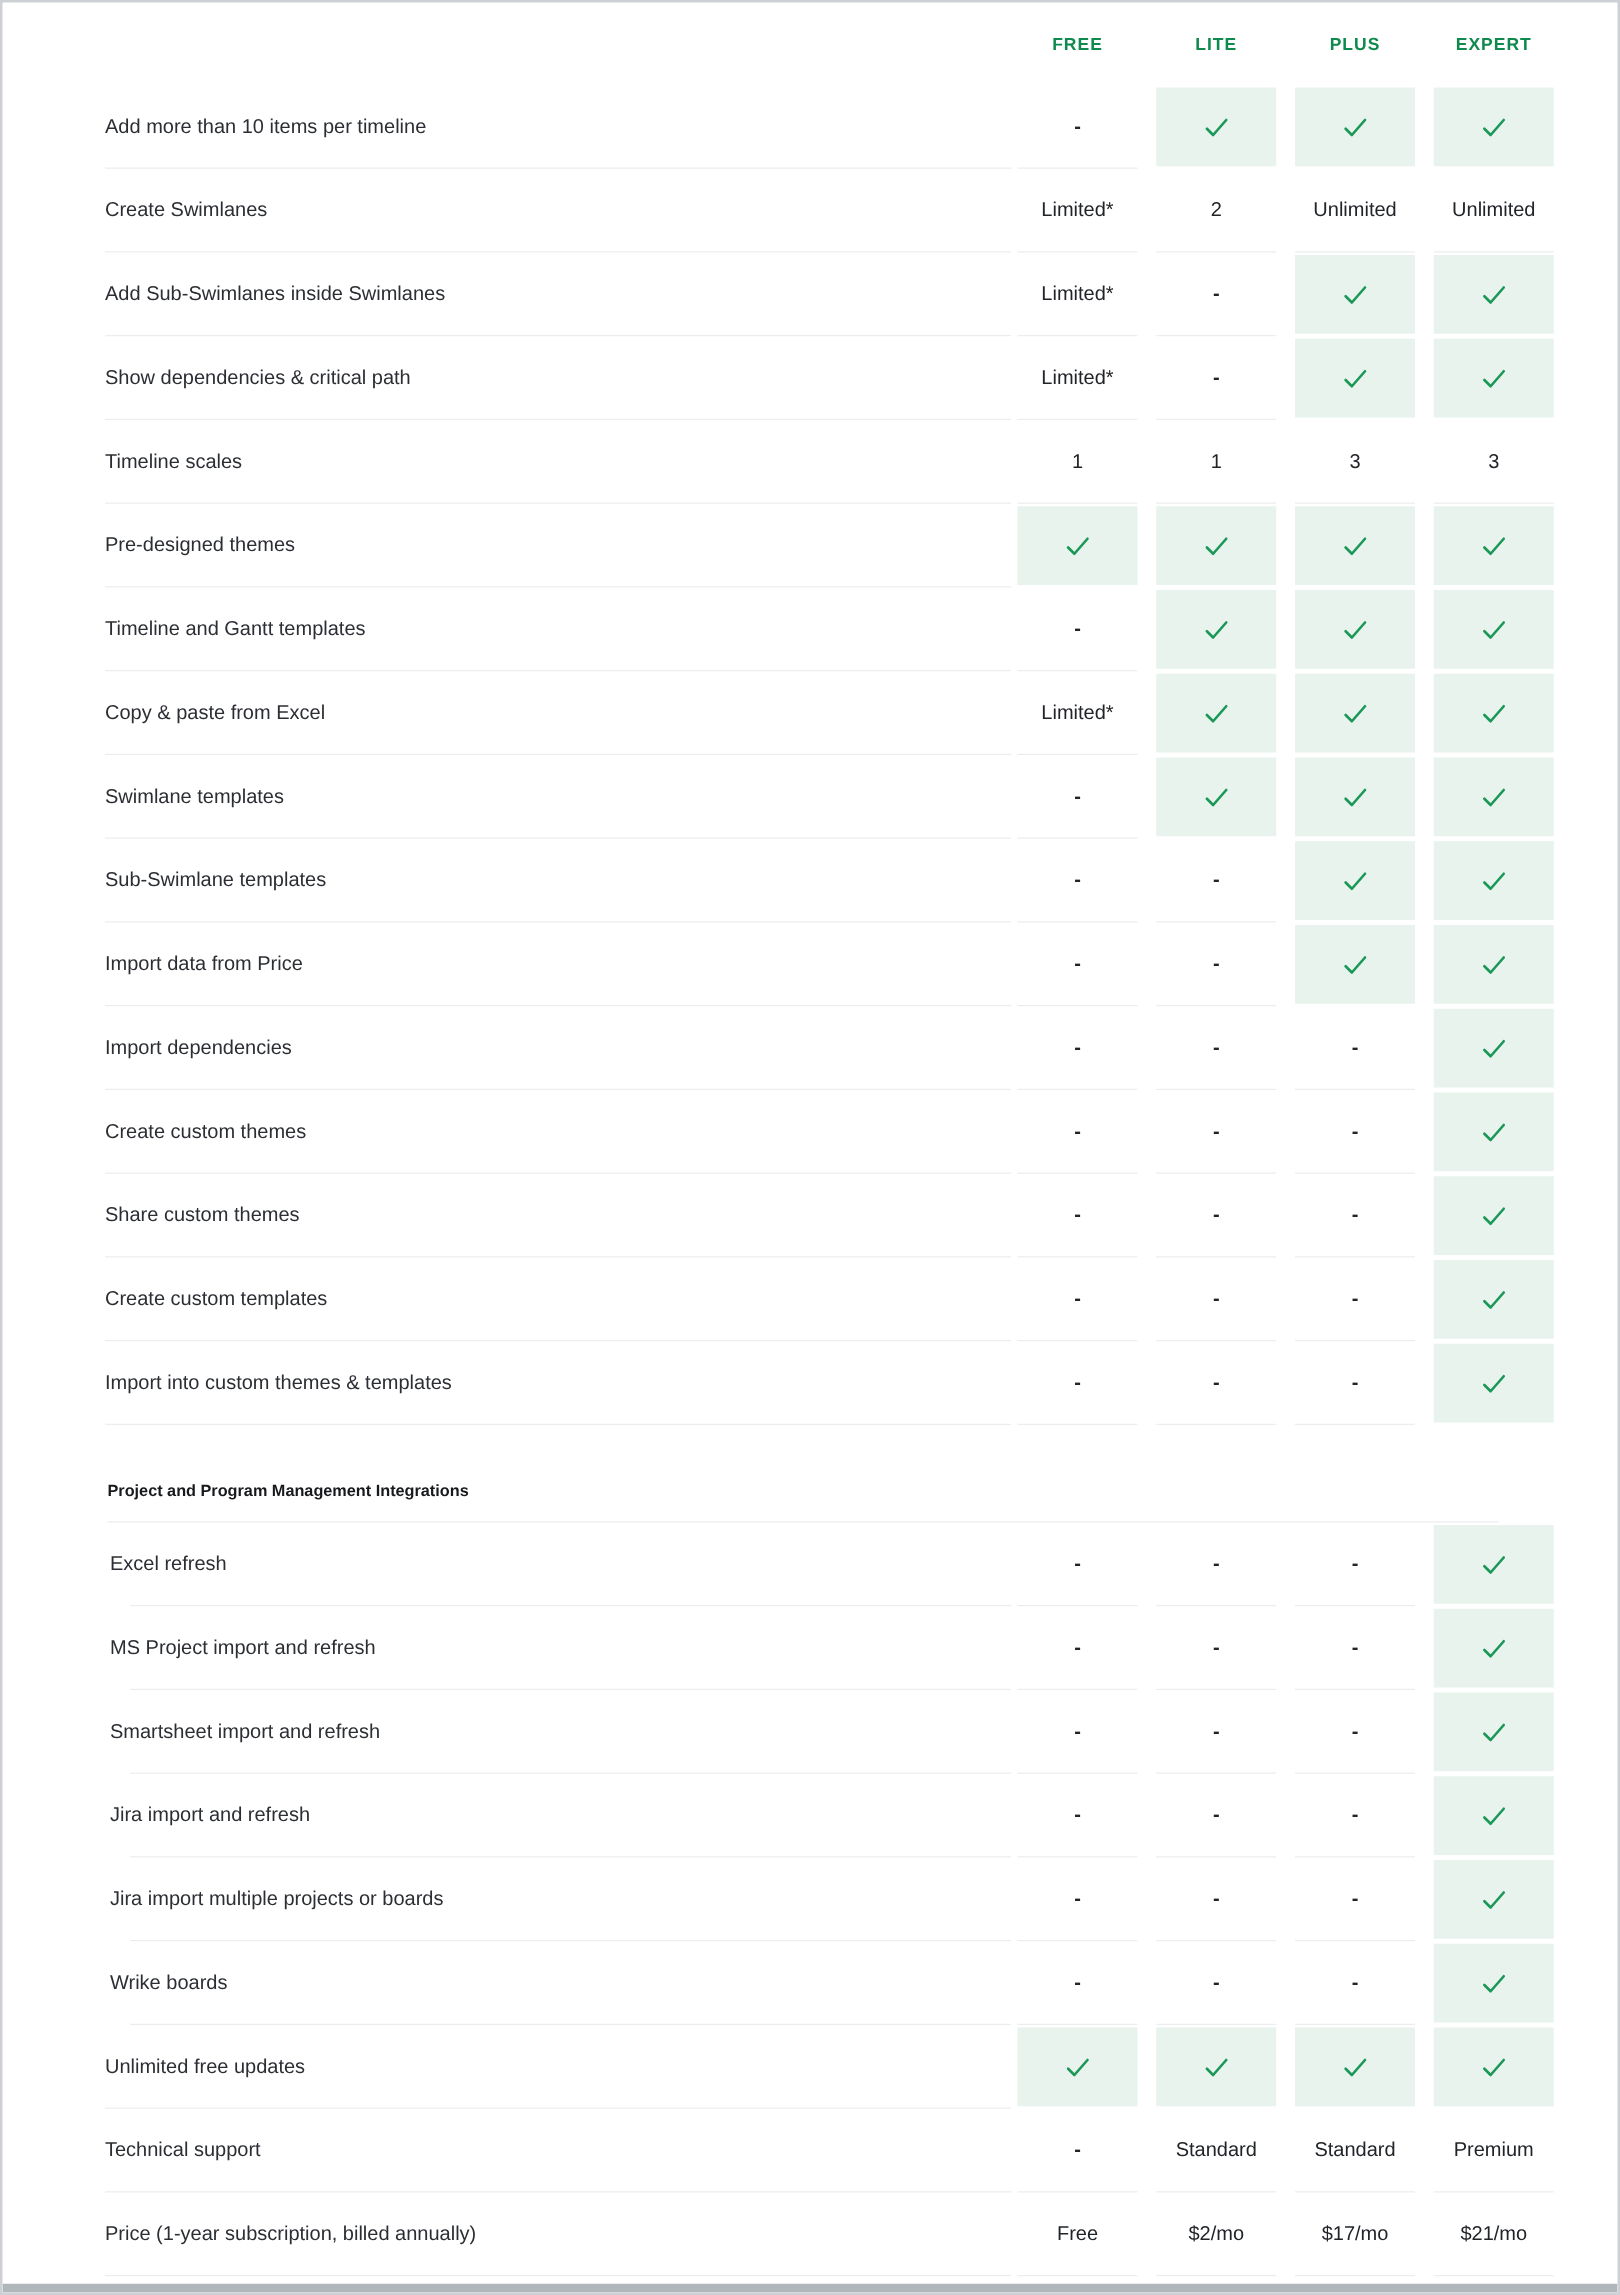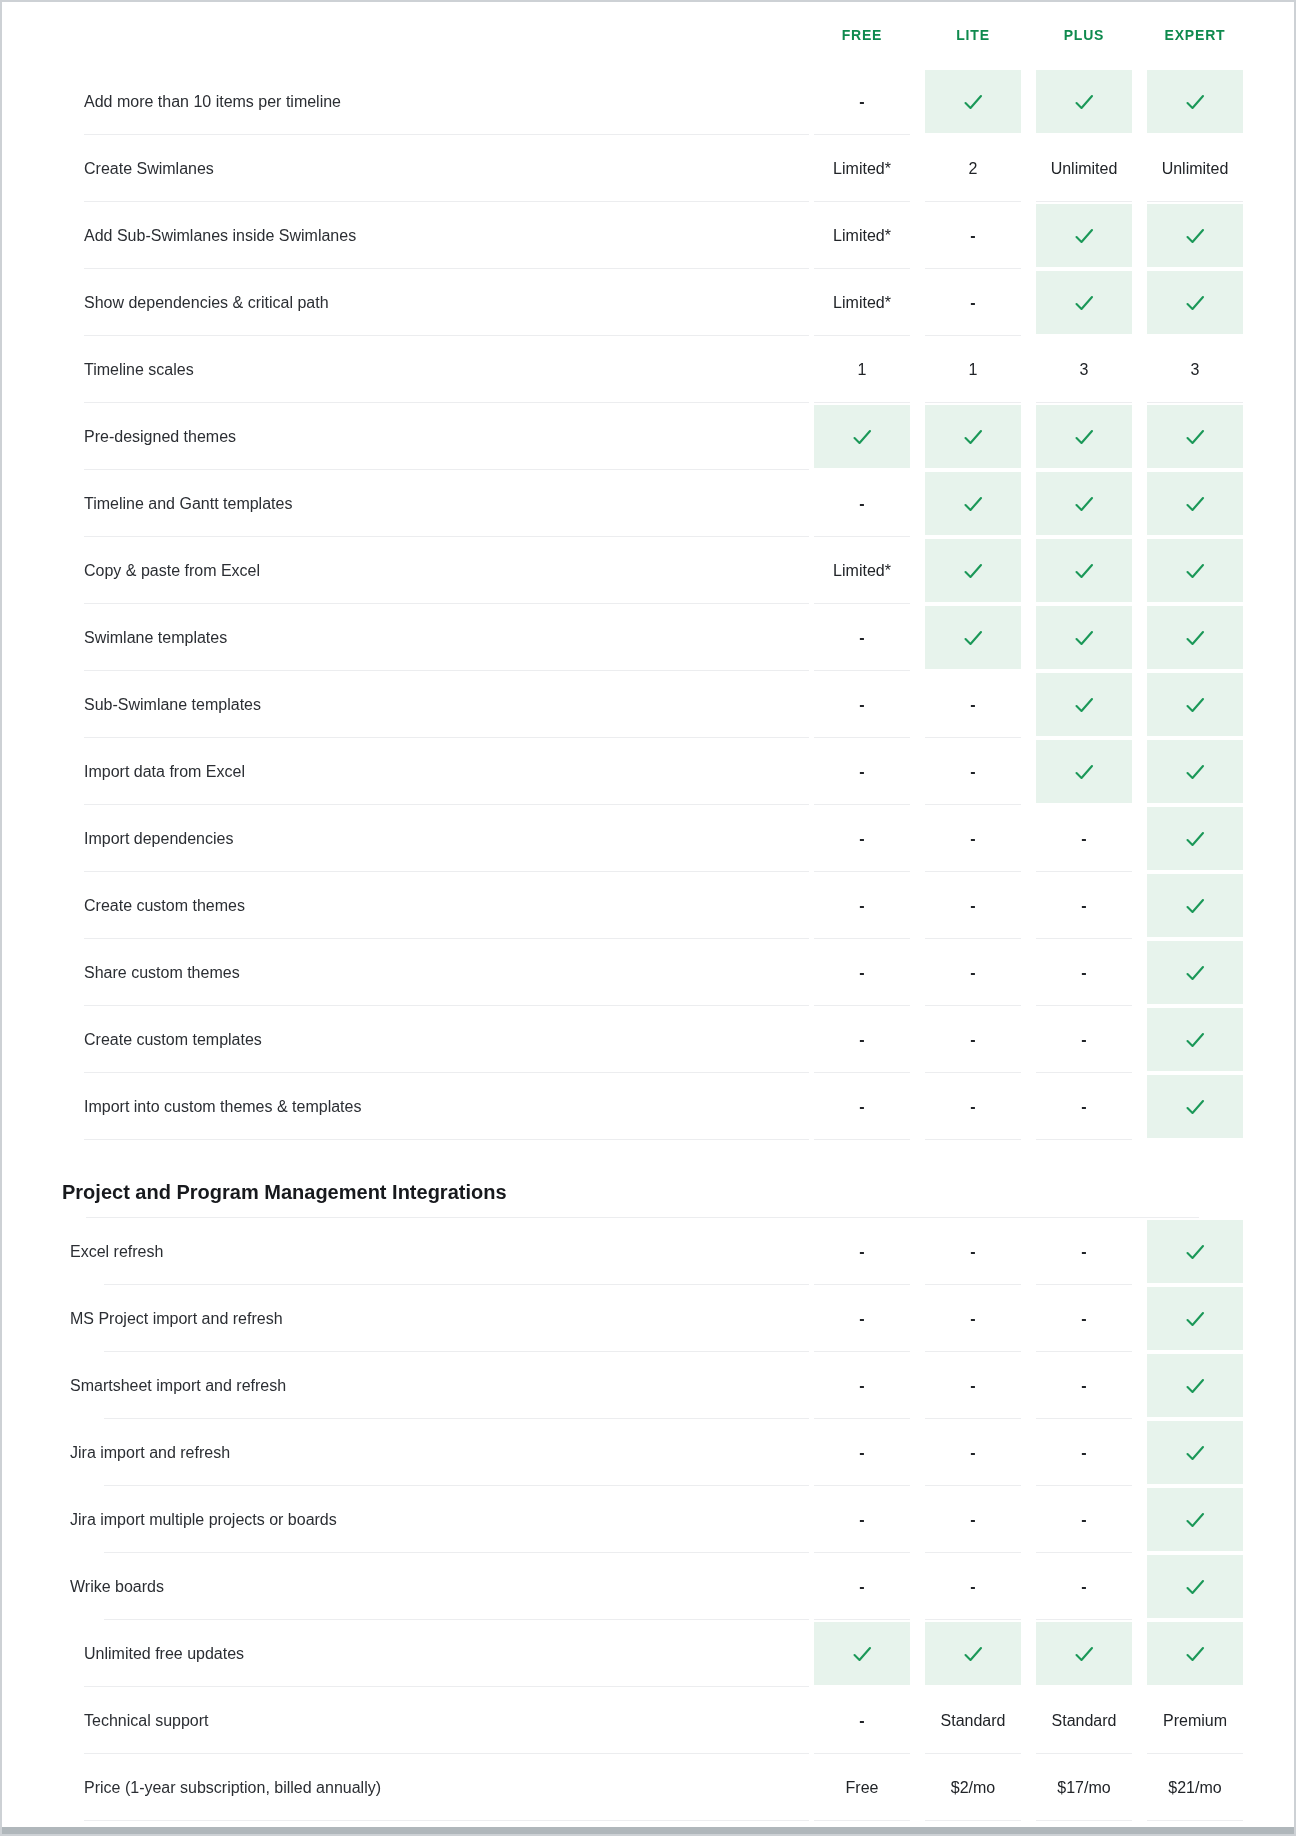--- a/index.html
+++ b/index.html
@@ -36,26 +36,26 @@
   .label{
     flex:1;display:flex;align-items:center;
     padding-left:82px;
     font-size:16px;color:var(--labeltxt);
     position:relative;
   }
   .label::after{
     content:"";position:absolute;left:82px;right:-10px;bottom:0;height:1px;
     background:var(--divider);
   }
-  .row.sub .label{padding-left:68px;}
+  .row.sub .label{padding-left:86px;}
   .row.sub .label::after{left:102px;}
   .row.section{height:78px;}
   .row.section .label{
-    font-weight:bold;font-size:20px;color:var(--sectiontxt);
-    padding-left:60px;padding-top:26px;
+    font-weight:bold;font-size:13px;color:var(--sectiontxt);
+    padding-left:84px;padding-top:26px;
   }
   .row.section .label::after{left:84px;right:95px;}
   .cell{
     width:96px;margin-left:15px;flex:0 0 96px;
     display:flex;align-items:center;justify-content:center;
     font-size:16px;color:var(--valuetxt);
     position:relative;
   }
   .cell.text::after{
     content:"";position:absolute;left:0;right:0;bottom:0;height:1px;
@@ -293,21 +293,21 @@
         <div class="cell hl">
           <div class="blk">
             <svg width="26" height="26" viewBox="0 0 26 26">
               <path d="M5.5 14 L10.5 19 L21 7" fill="none" stroke="currentColor" stroke-width="2.1" stroke-linecap="round" stroke-linejoin="round"></path>
             </svg>
           </div>
         </div>
         <div class="rpad"></div>
       </div>
       <div class="row">
-        <div class="label">Import data from Excel</div>
+        <div class="label">Import data from Price</div>
         <div class="cell text dash">-</div>
         <div class="cell text dash">-</div>
         <div class="cell hl">
           <div class="blk">
             <svg width="26" height="26" viewBox="0 0 26 26">
               <path d="M5.5 14 L10.5 19 L21 7" fill="none" stroke="currentColor" stroke-width="2.1" stroke-linecap="round" stroke-linejoin="round"></path>
             </svg>
           </div>
         </div>
         <div class="cell hl">

